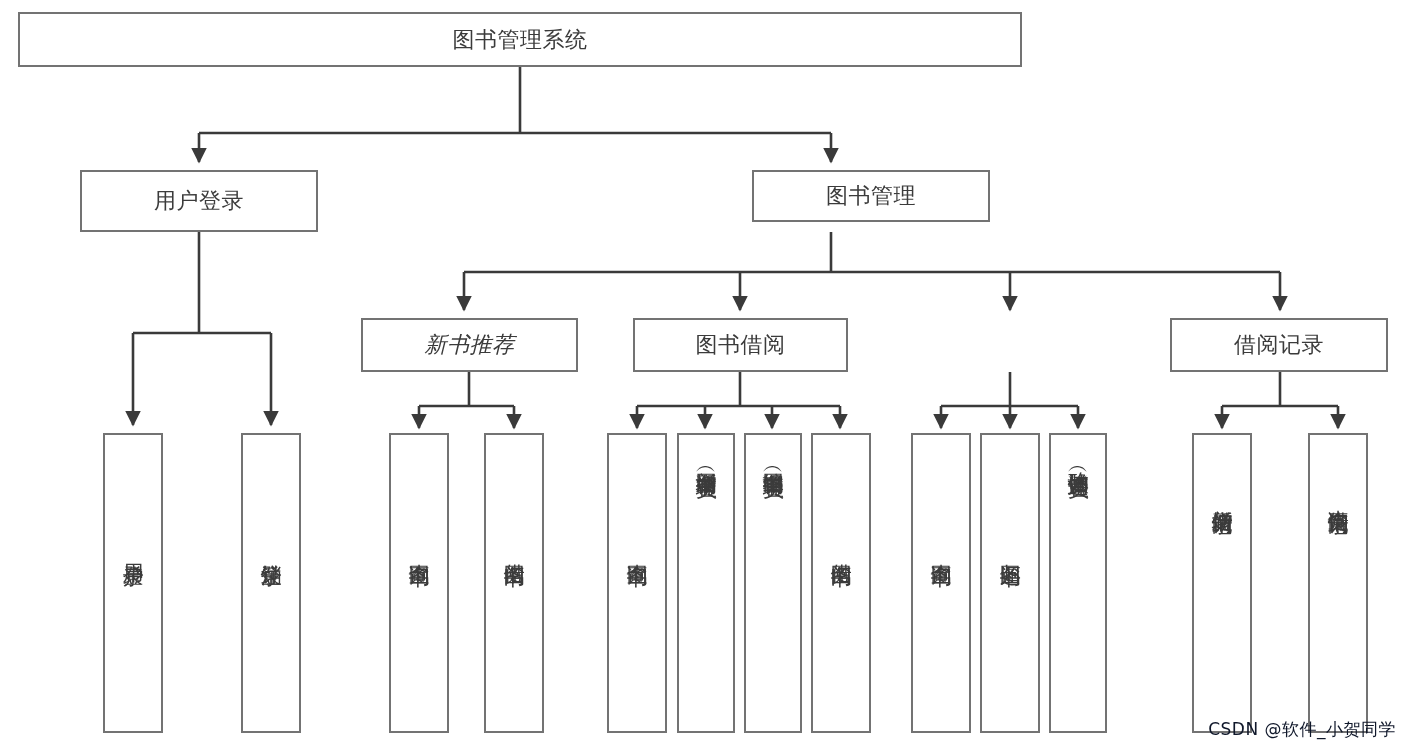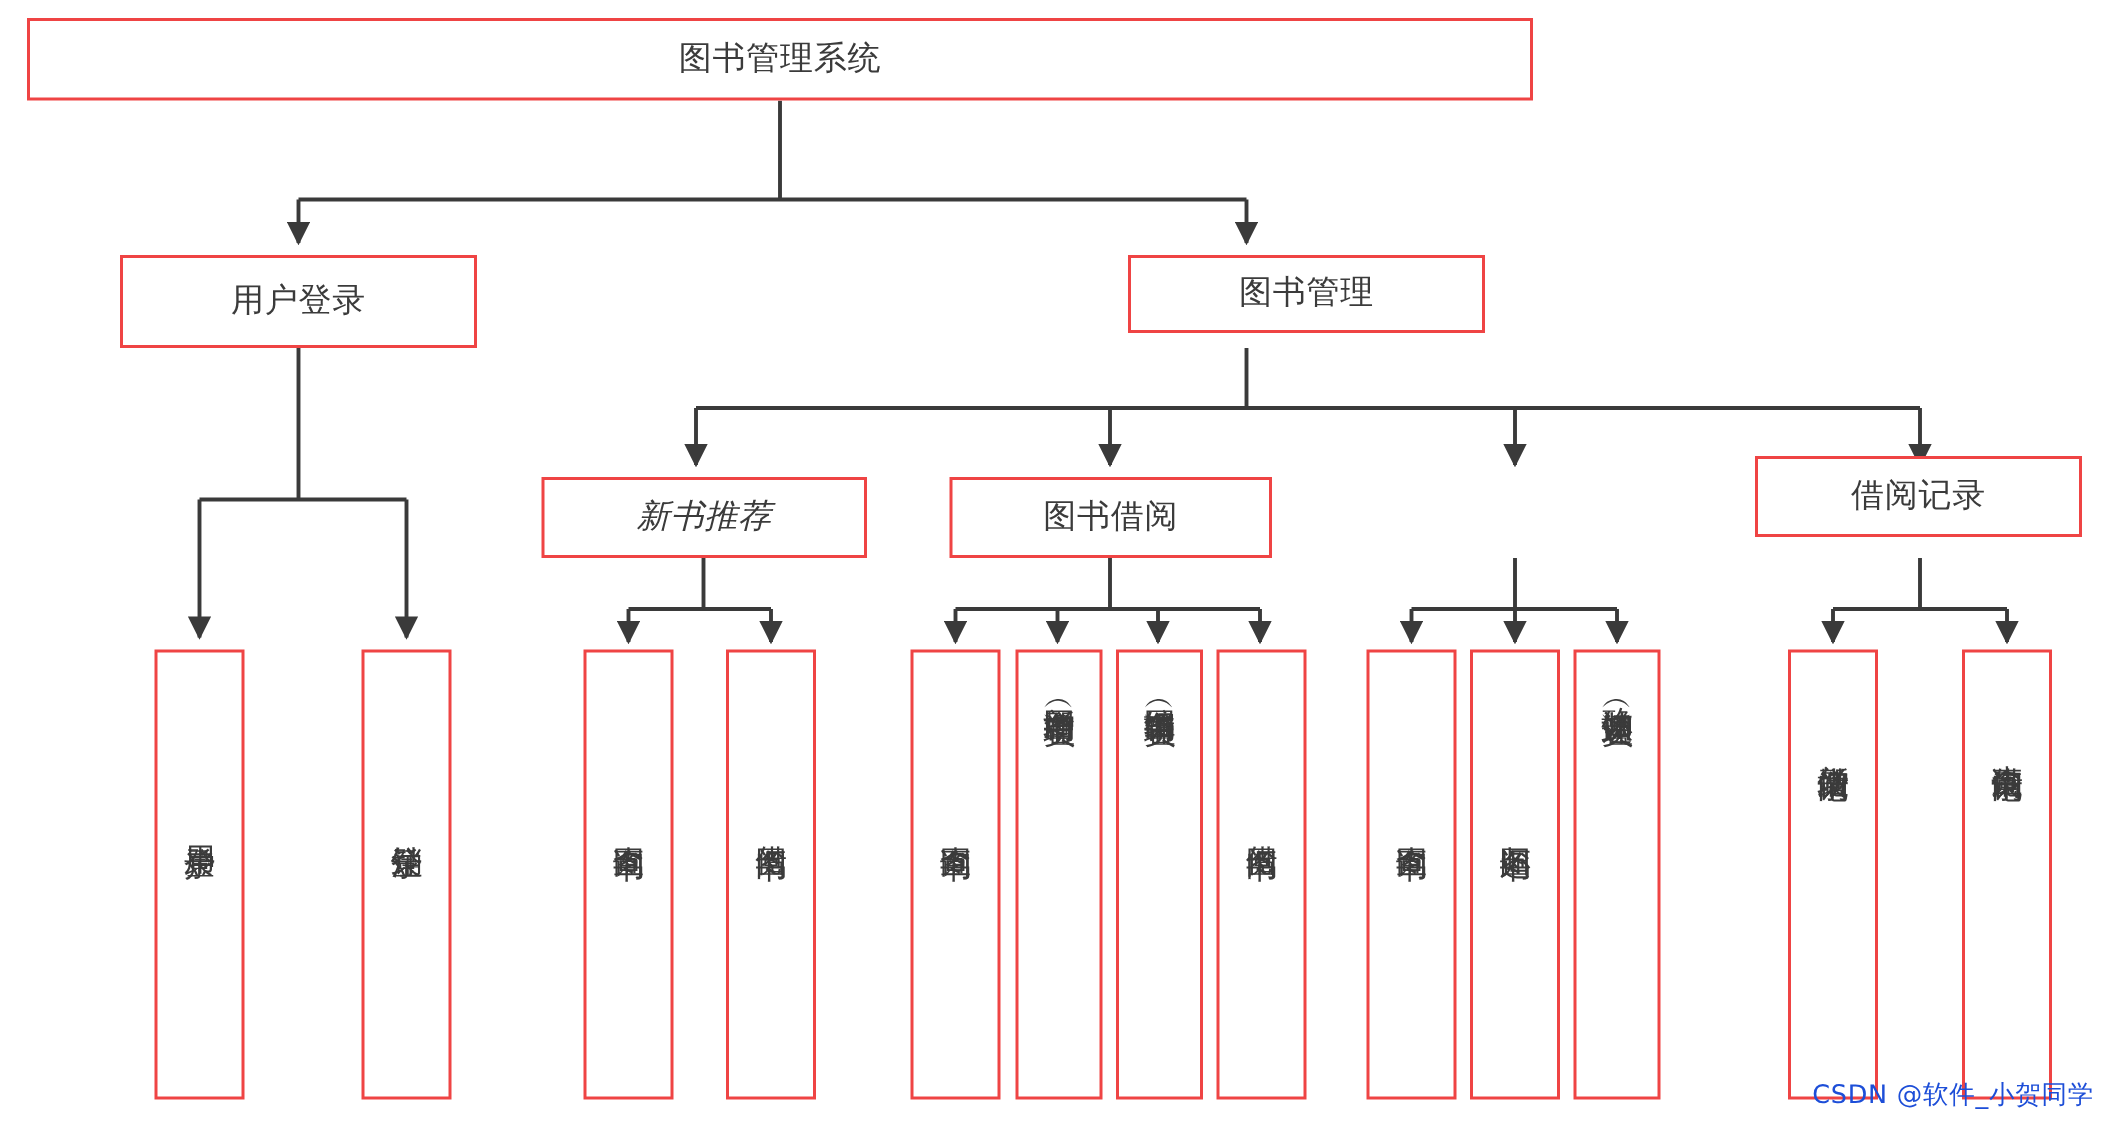--- a/index.html
+++ b/index.html
@@ -21,21 +21,21 @@
     position: absolute;
     left: 0;
     top: 0;
     width: 1405px;
     height: 747px;
   }
   .node {
     position: absolute;
     box-sizing: border-box;
     background: #ffffff;
-    border: 2px solid #ef4444;
+    border: 2px solid #737373;
     display: flex;
     align-items: center;
     justify-content: center;
   }
   .node.h-node .label {
     font-size: 22px;
     color: #3b3b3b;
     line-height: 1;
     white-space: nowrap;
     letter-spacing: 0.5px;
@@ -61,21 +61,21 @@
     margin-top: 14px;
   }
   .node.v-node.mid4 .label {
     margin-top: 106px;
   }
   .watermark {
     position: absolute;
     right: 9px;
     bottom: 6px;
     font-size: 17px;
-    color: #1d4ed8;
+    color: #0f172a;
     white-space: nowrap;
     letter-spacing: 0.5px;
   }
 </style>
 </head>
 <body>
 
 <div id="canvas">
 
   <svg class="wires" viewBox="0 0 1405 747" xmlns="http://www.w3.org/2000/svg">
@@ -142,21 +142,21 @@
 
   <div class="node h-node" style="left:361px; top:318px; width:217px; height:54px;font-style:italic;">
     <span class="label">新书推荐</span>
   </div>
 
   <div class="node h-node" style="left:633px; top:318px; width:215px; height:54px;">
     <span class="label">图书借阅</span>
   </div>
 
 
-  <div class="node h-node" style="left:1170px; top:304px; width:218px; height:54px;">
+  <div class="node h-node" style="left:1170px; top:318px; width:218px; height:54px;">
     <span class="label">借阅记录</span>
   </div>
 
   <div class="node v-node mid4" style="left:103px; top:433px; width:60px; height:300px;">
     <span class="label">用户登录</span>
   </div>
 
   <div class="node v-node mid4" style="left:241px; top:433px; width:60px; height:300px;">
     <span class="label">注销登录</span>
   </div>

